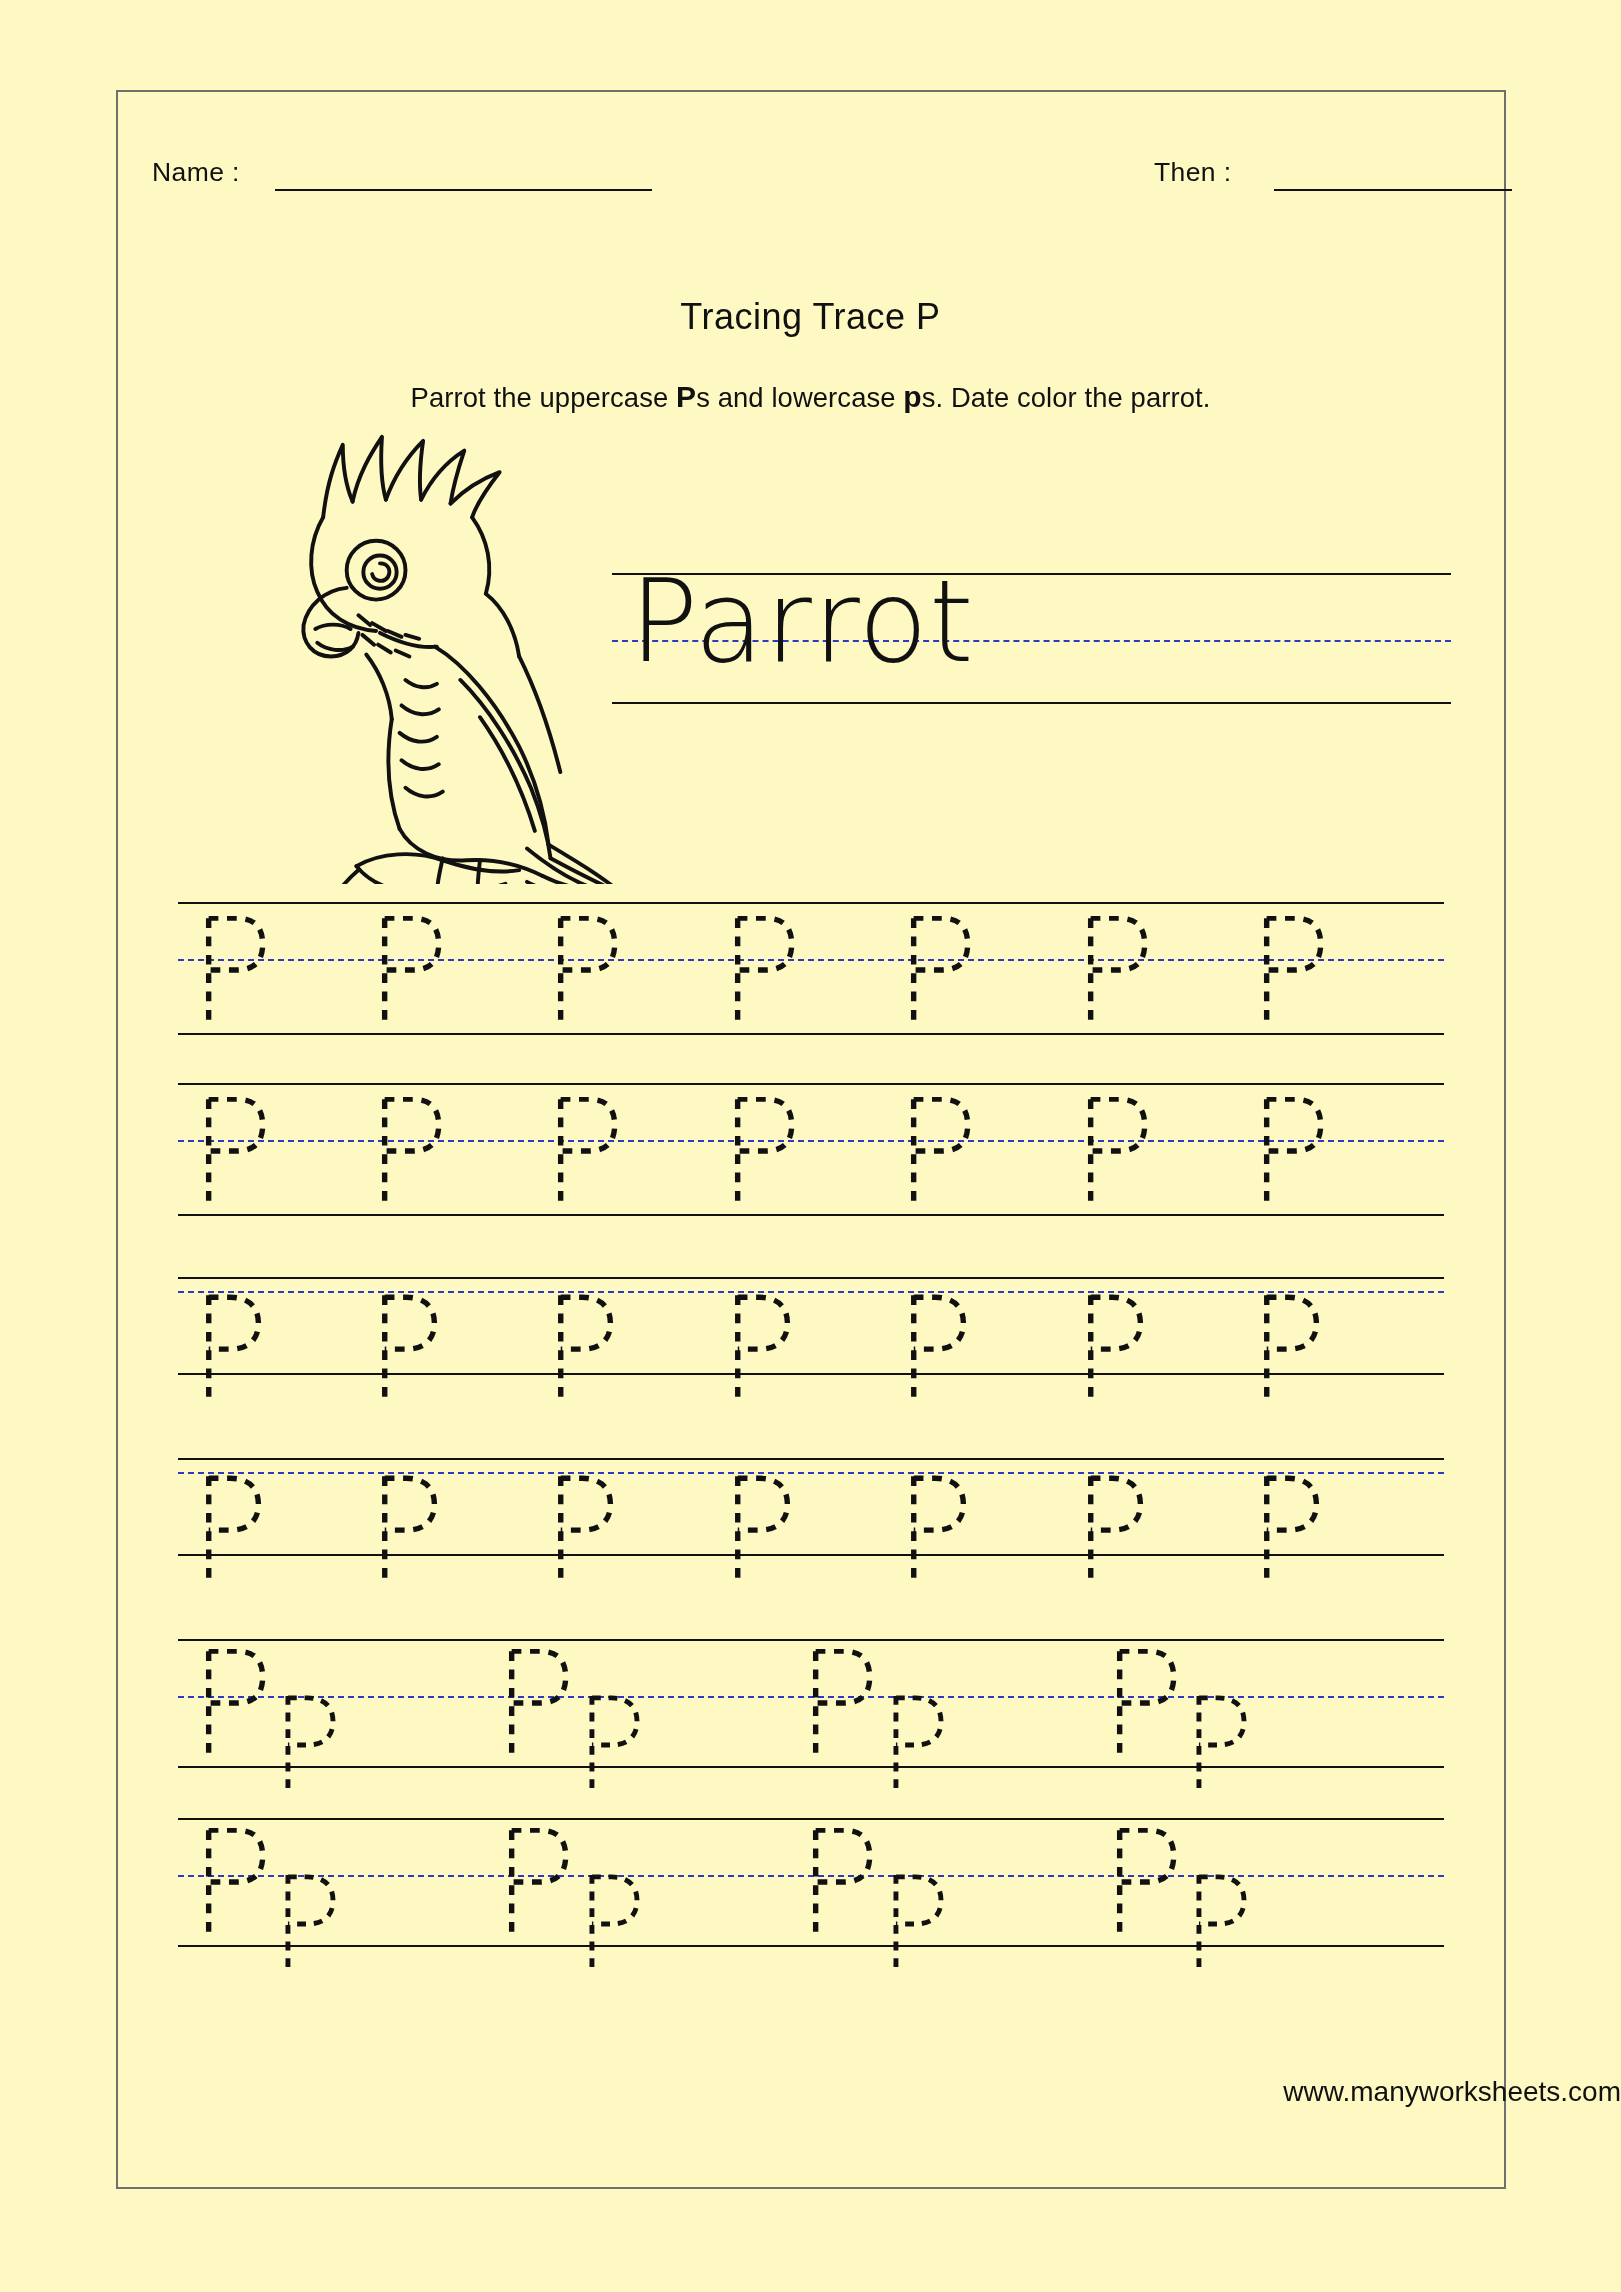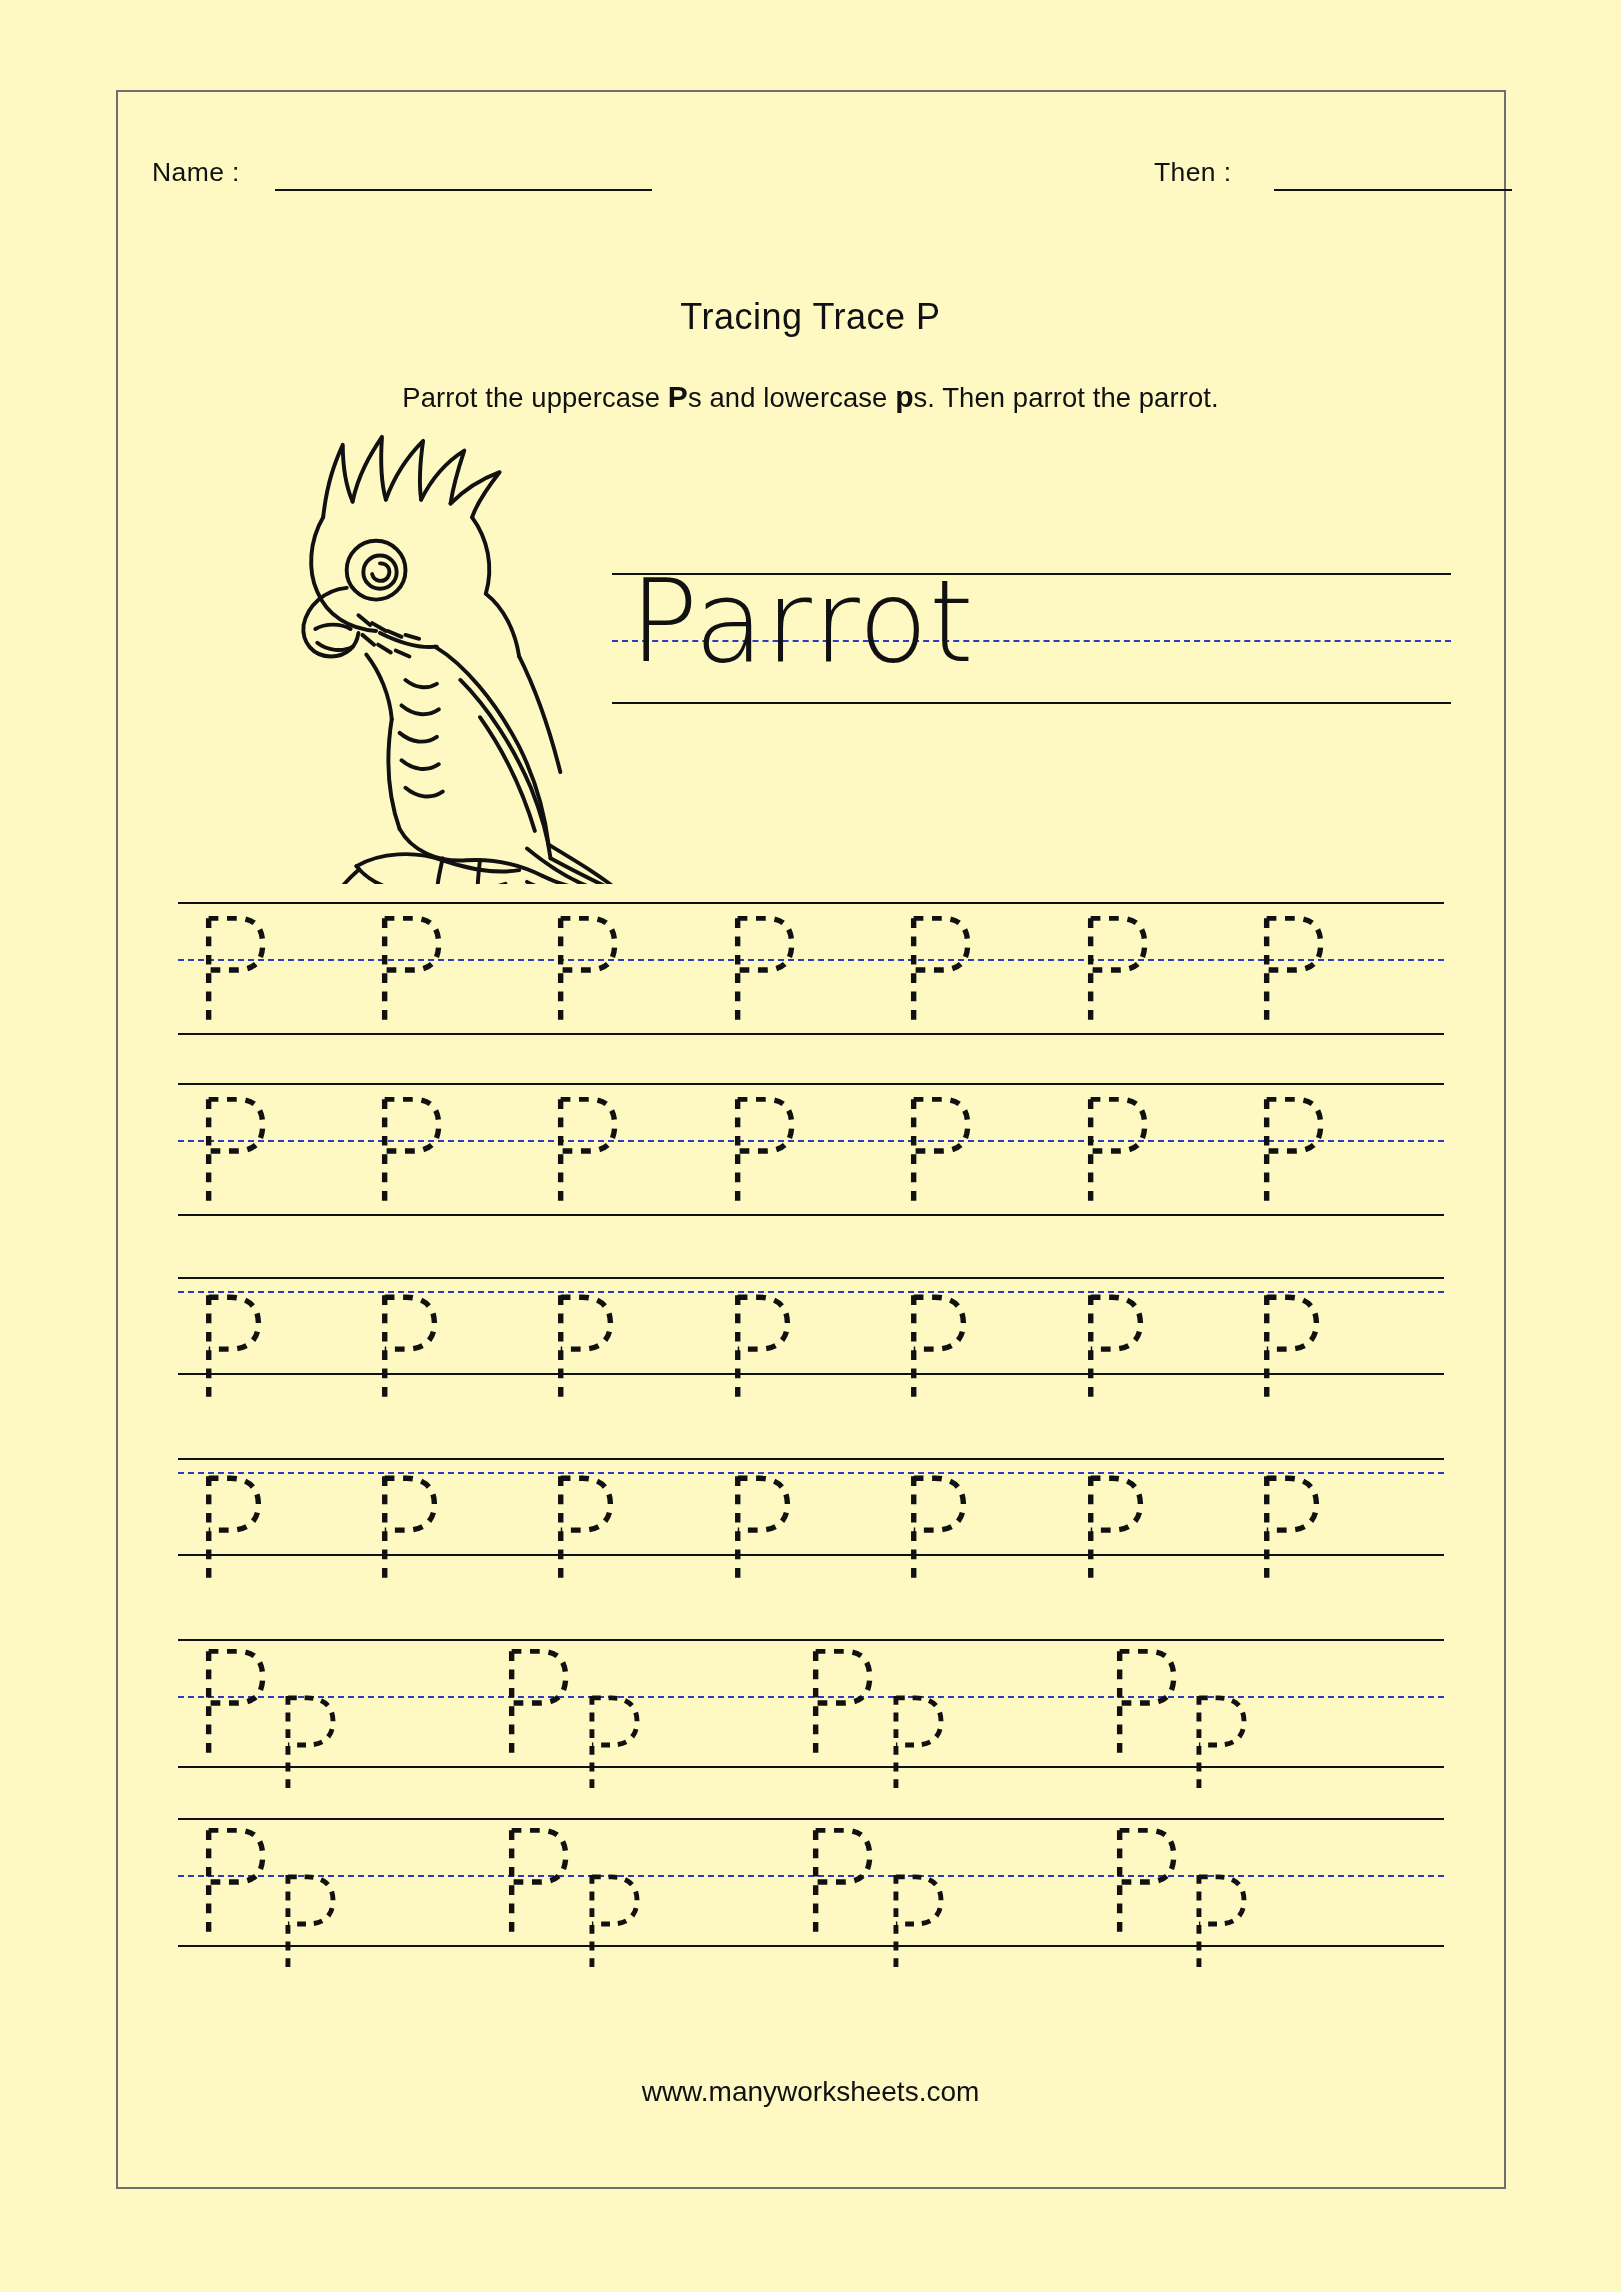--- a/index.html
+++ b/index.html
@@ -169,21 +169,21 @@
   }
   .glyph {
     position: absolute;
   }
 
   .footer {
     position: absolute;
     left: 0;
     top: 2076px;
     width: 1621px;
-    text-align: center;
+    text-align: right;
     font-size: 28px;
     color: #111;
   }
 </style>
 </head>
 <body>
 
 <div class="page">
 
   <div class="sheet-border"></div>
@@ -191,21 +191,21 @@
   <div class="name-row">
     <span class="name-label">Name : </span>
     <span class="name-rule"></span>
     <span class="date-label">Then : </span>
     <span class="date-rule"></span>
   </div>
 
   <div class="title">Tracing Trace P</div>
 
   <div class="instruction">
-    <span>Parrot the uppercase </span><b>P</b><span>s and lowercase </span><b>p</b><span>s. Then parrot the parrot.</span>
+    <span>Parrot the uppercase </span><b>P</b><span>s and lowercase </span><b>p</b><span>s. Date color the parrot.</span>
   </div>
 
   <div class="parrot-art">
     <svg width="392" height="461" viewBox="0 0 400 470" xmlns="http://www.w3.org/2000/svg">
       <g fill="none" stroke="#111" stroke-width="4" stroke-linecap="round" stroke-linejoin="round">
 
         <path d="M92 96 C96 60 104 40 112 22 C112 48 116 66 122 80"></path>
         <path d="M122 80 C128 52 140 32 152 14 C150 44 152 64 156 78"></path>
         <path d="M156 78 C166 50 180 32 194 18 C190 46 190 64 192 78"></path>
         <path d="M192 78 C204 54 220 38 236 28 C228 52 224 68 222 82"></path>

